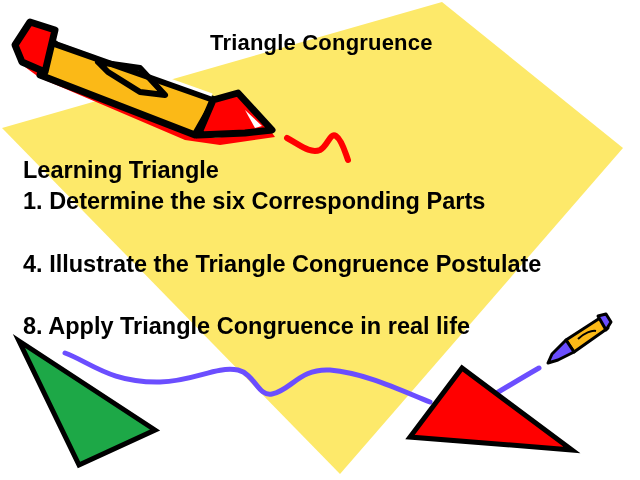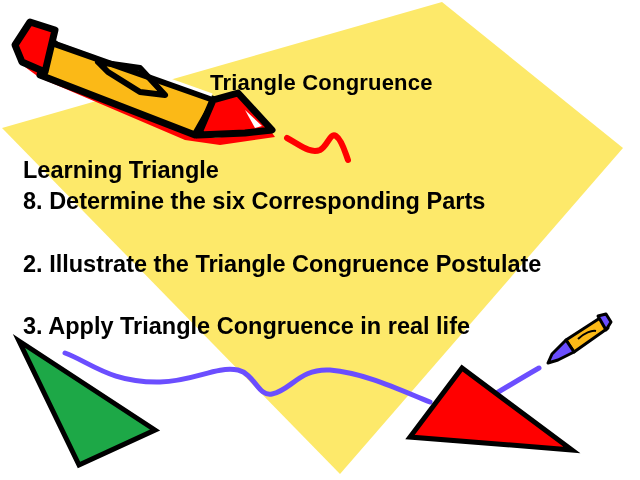--- a/index.html
+++ b/index.html
@@ -1,21 +1,21 @@
 <!DOCTYPE html>
 <html><head>
   <meta charset="utf-8">
   <style>
     html, body { margin:0; padding:0; }
     body { width:640px; height:480px; background:#ffffff; position:relative; overflow:hidden; }
     .art { position:absolute; left:0; top:0; width:640px; height:480px; }
     .title {
       position:absolute; left:210px; top:30px;
       font-family:"Liberation Sans", sans-serif; font-weight:bold; font-size:22px;
-      color:#000; white-space:nowrap; letter-spacing:0.2px;margin-top:40px;
+      color:#000; white-space:nowrap; letter-spacing:0.2px;
     }
     .body-text {
       position:absolute; left:23px; top:155px;
       font-family:"Liberation Sans", sans-serif; font-weight:bold; font-size:23.5px;
       line-height:31.3px; color:#000; white-space:nowrap;
     }
     .line { display:block; height:31.3px; }
   </style>
 </head>
 <body>
@@ -54,18 +54,18 @@
 
   <polygon points="19,341 155,430 79,465" fill="#1DA847" stroke="#000" stroke-width="5" stroke-linejoin="miter"></polygon>
 
   <polygon points="462,368 410,437 572,450" fill="#FF0000" stroke="#000" stroke-width="5" stroke-linejoin="miter"></polygon>
 </svg>
 
 <div class="title">Triangle Congruence</div>
 
 <div class="body-text">
   <span class="line">Learning Triangle</span>
-  <span class="line">8. Determine the six Corresponding Parts</span>
+  <span class="line">1. Determine the six Corresponding Parts</span>
   <span class="line"></span>
-  <span class="line">2. Illustrate the Triangle Congruence Postulate</span>
+  <span class="line">4. Illustrate the Triangle Congruence Postulate</span>
   <span class="line"></span>
-  <span class="line">3. Apply Triangle Congruence in real life</span>
+  <span class="line">8. Apply Triangle Congruence in real life</span>
 </div>
 
 </body></html>

